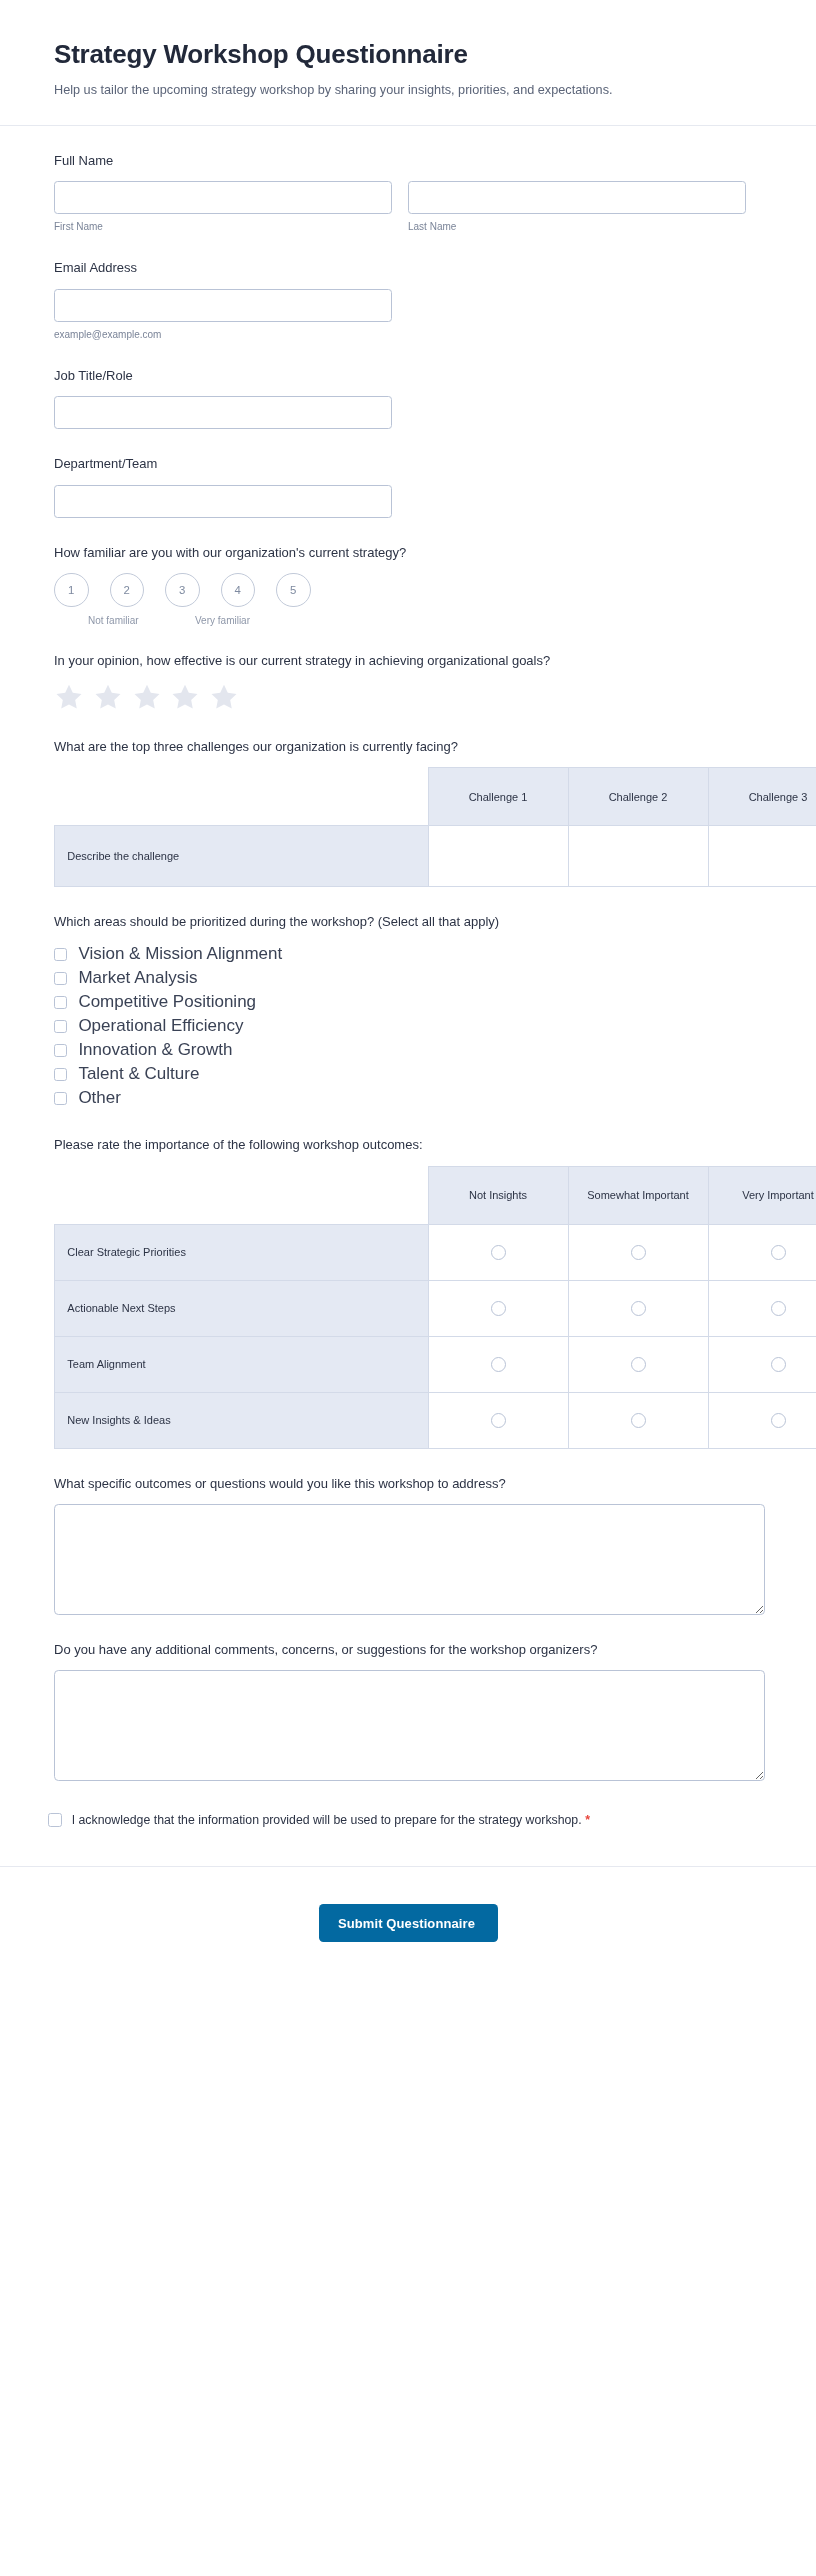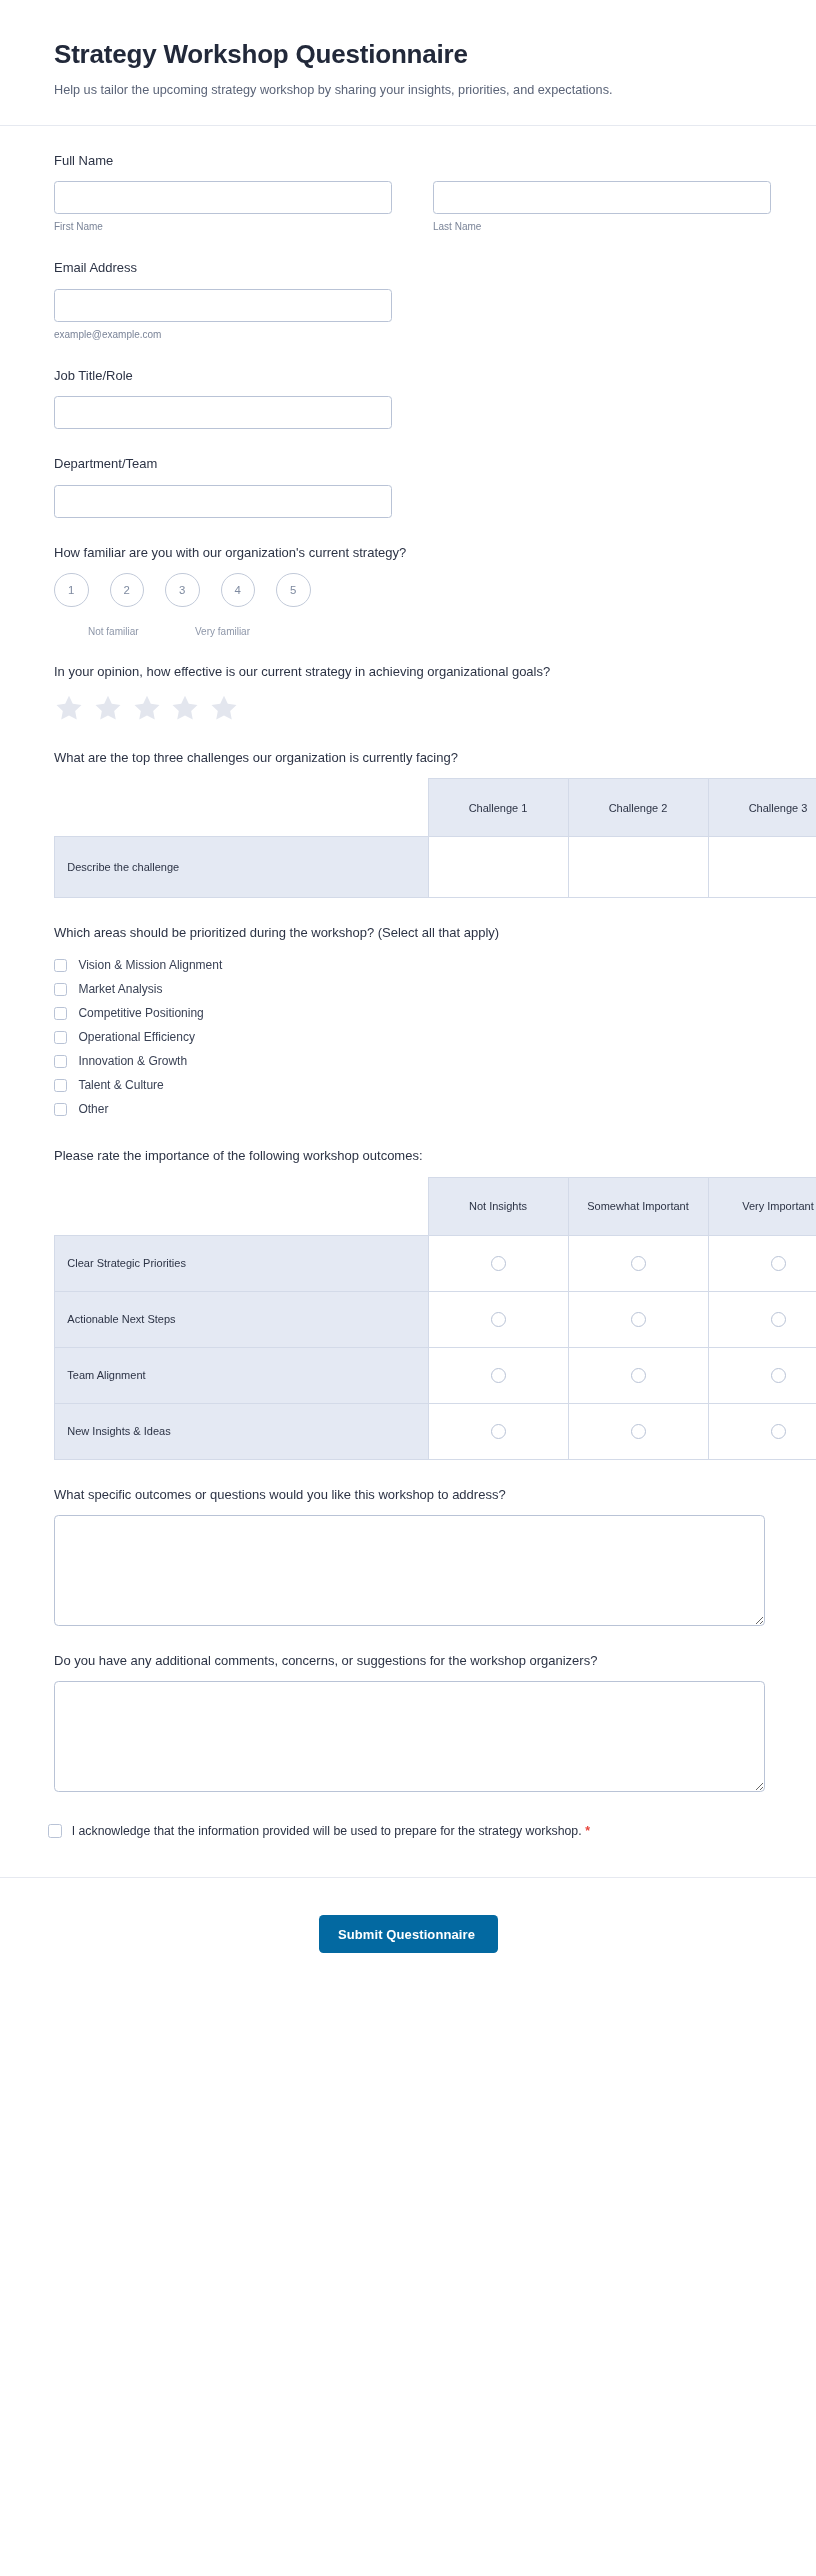--- a/index.html
+++ b/index.html
@@ -37,36 +37,36 @@
     border-radius:3.5px;
     background:#ffffff;
     font-family:"Liberation Sans", sans-serif;
     font-size:12.3px;
     color:#2c3345;
     padding:7px 8.8px;
     outline:none;
   }
   input.txt{height:33px;}
 
-  .name-row{display:flex; gap:41px;}
+  .name-row{display:flex; gap:16px;}
   .name-col{width:unset;}
   .name-col input{width:338px;}
   .single-col input{width:338px;}
 
   
   .scale-row{display:flex; gap:21px; margin-top:3.5px;}
   .scale-circle{
     width:32.5px;height:32.5px;border-radius:50%;
     border:0.9px solid #c2cad9; background:#fff;
     display:flex;align-items:center;justify-content:center;
     font-size:11.4px;color:#7e8persist;color:#7e8aa0;
     cursor:pointer;
   }
   .scale-legend{
-    display:flex; margin-top:19px; font-size:10px; color:#8e97a9;
+    display:flex; margin-top:8px; font-size:10px; color:#8e97a9;
     width:auto;
     padding-left:34px;
   }
   .scale-legend .lo{width:0;white-space:nowrap;}
   .scale-legend .hi{margin-left:107px;white-space:nowrap;text-align:center;}
 
   
   .stars{display:flex; gap:8.8px; margin-top:8.8px;}
   .star{width:30px;height:30px;display:block;cursor:pointer;}
 
@@ -118,21 +118,21 @@
   .chal-headcol{width:calc(711px - 358px);}
 
   
   .cb-list{margin-top:5.3px;}
   .cb-row{display:flex;align-items:center;height:24px;}
   .cb-box{
     width:13px;height:13px;box-sizing:border-box;
     border:0.9px solid #b9c3d6;border-radius:2.6px;background:#fff;
     margin-right:11.4px;flex:0 0 auto;cursor:pointer;
   }
-  .cb-text{font-size:12px;color:#3a4considering;color:#3a4255;line-height:1.2;}
+  .cb-text{font-size:17px;color:#3a4considering;color:#3a4255;line-height:1.2;}
 
   
   textarea.big{
     width:711px;height:111px;resize:vertical;display:block;
     border-radius:4.4px; line-height:1.4;
   }
 
   
   .ack{padding:0 48px; margin-top:30px; display:flex; align-items:flex-start;}
   .ack .cb-box{width:14px;height:14px;margin-top:1.8px;margin-right:9.7px;}

